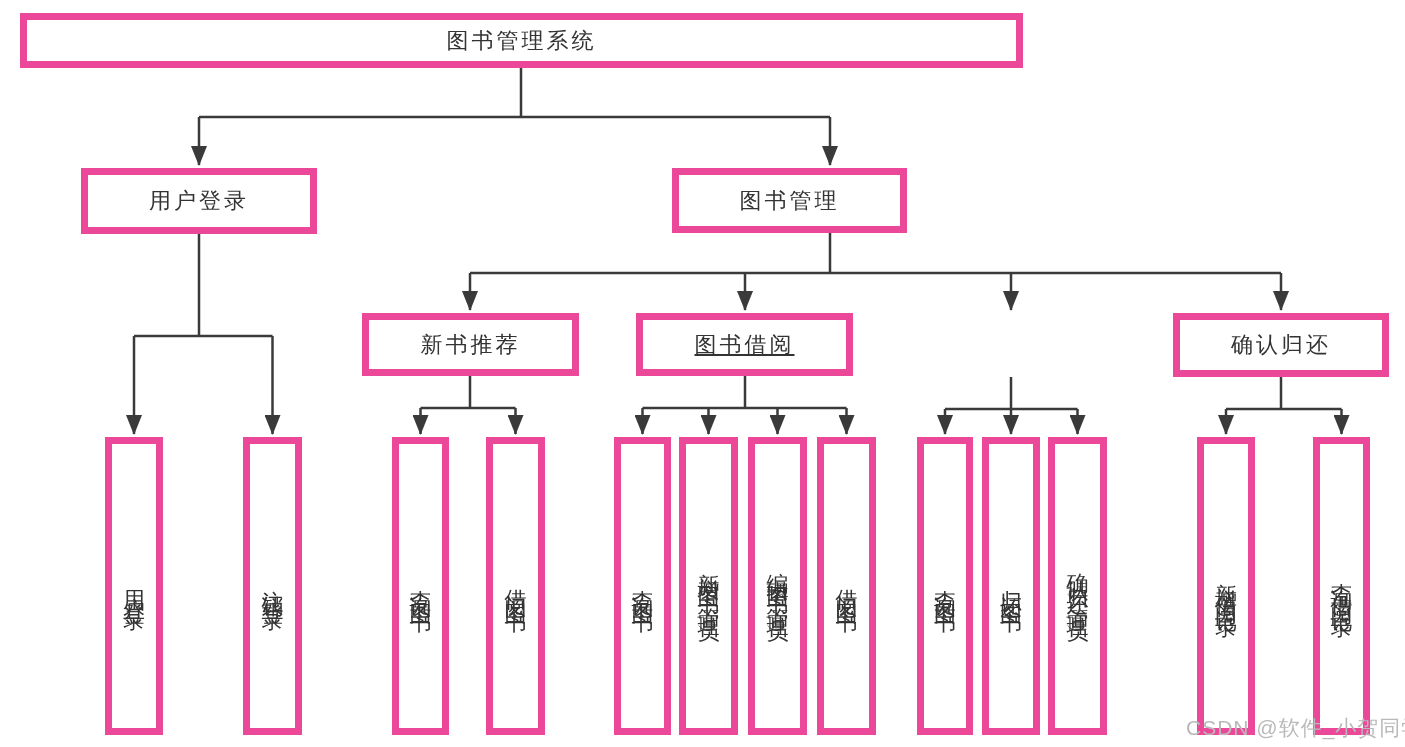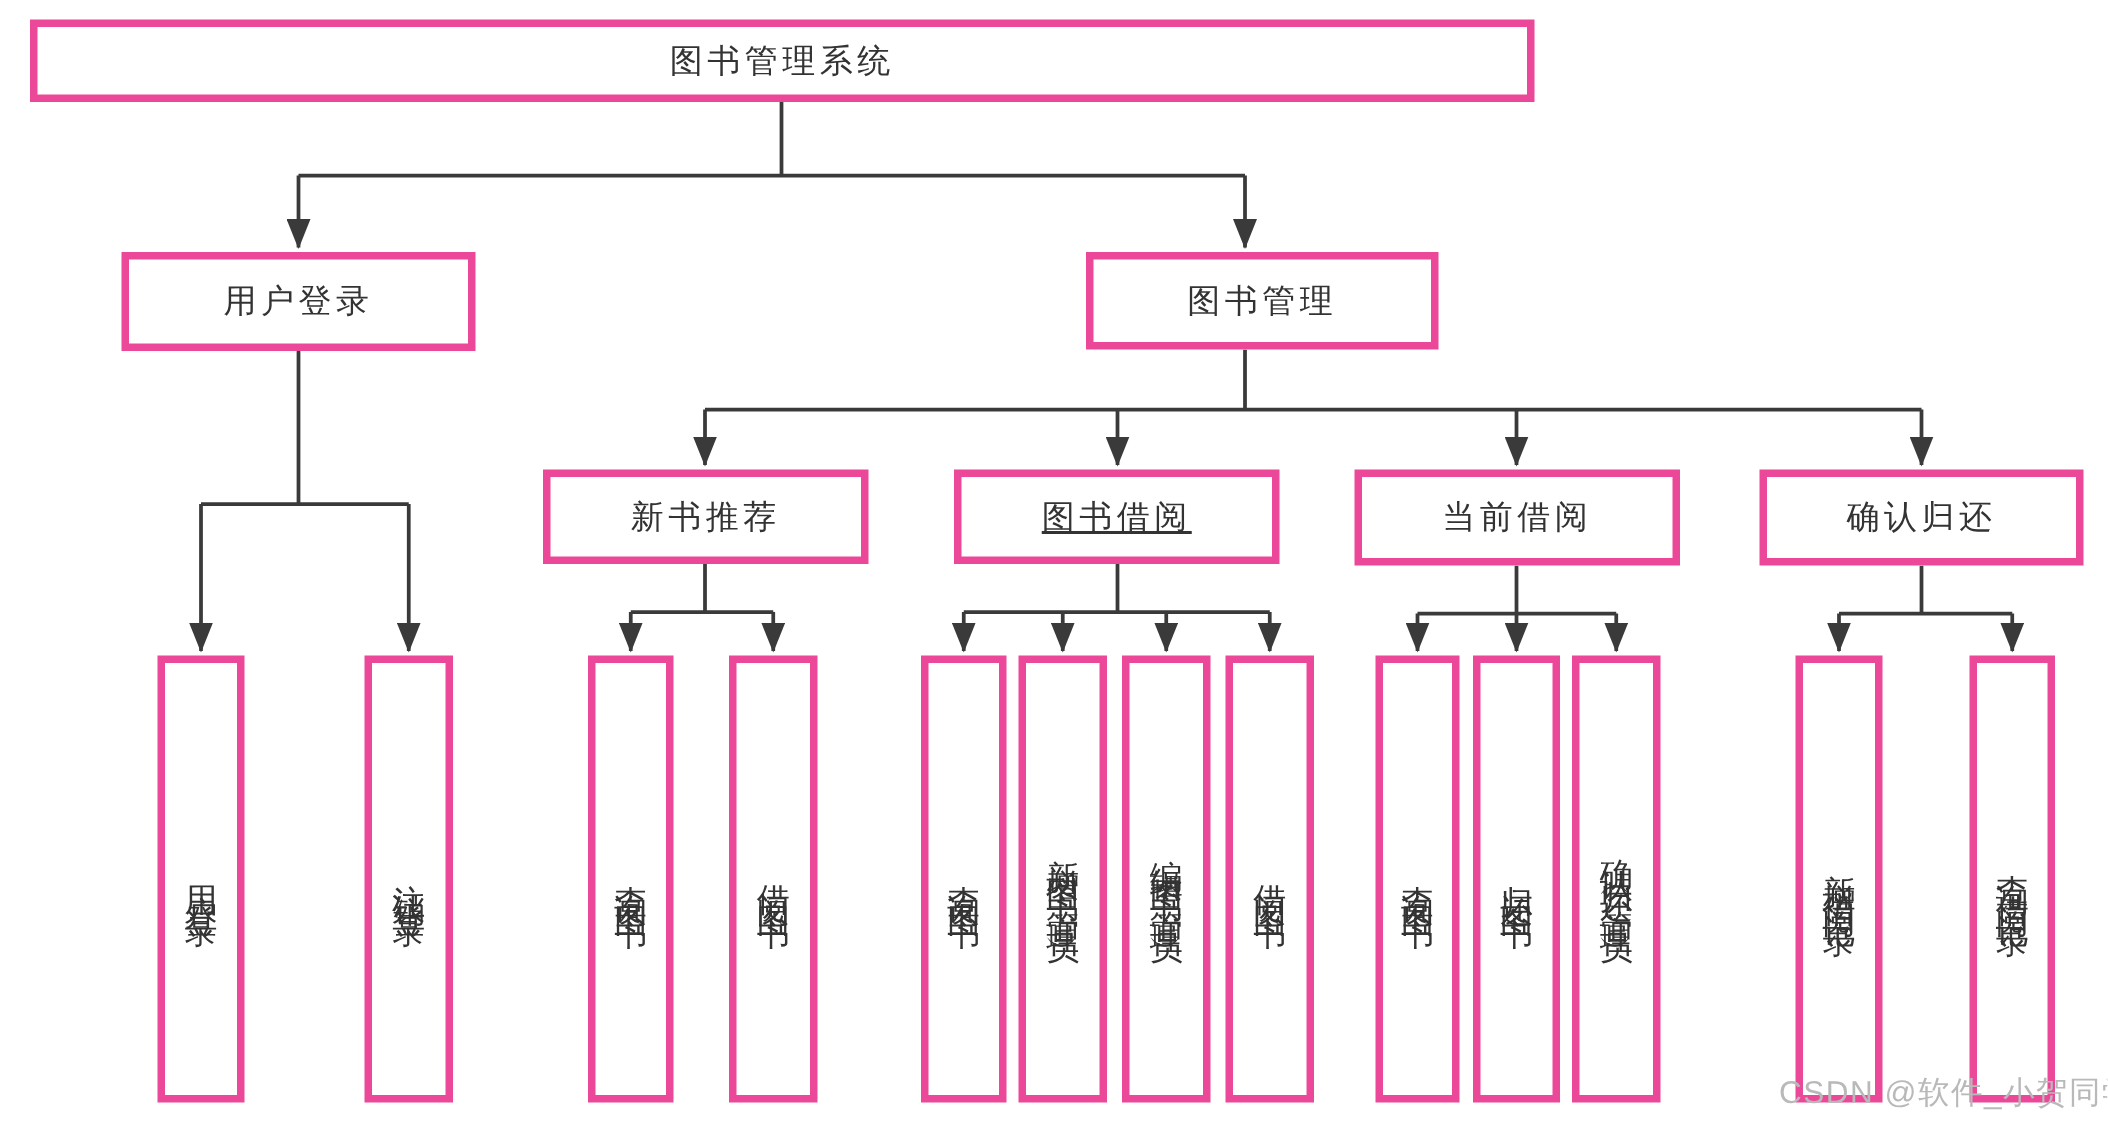--- a/index.html
+++ b/index.html
@@ -17,21 +17,21 @@
   }
   .connectors {
     position: absolute;
     left: 0; top: 0;
     width: 1405px; height: 747px;
     pointer-events: none;
   }
   .node {
     position: absolute;
     box-sizing: border-box;
-    border: 5px solid #ec4899;
+    border: 7px solid #ec4899;
     background: #ffffff;
     color: #333333;
     display: flex;
     align-items: center;
     justify-content: center;
     font-size: 22px;
     letter-spacing: 3px;
     white-space: nowrap;
   }
   .leaf .vtext {
@@ -97,25 +97,24 @@
 
       <path d="M1281 377 V409 M1226 409 H1341.5"></path>
       <path d="M1226 409 V434" marker-end="url(#arrow)"></path>
       <path d="M1341.5 409 V434" marker-end="url(#arrow)"></path>
     </g>
   </svg>
 
   <div class="node" style="left:20px; top:13px; width:1003px; height:55px;">图书管理系统</div>
 
   <div class="node" style="left:81px; top:168px; width:236px; height:66px;">用户登录</div>
-  <div class="node" style="left:724px; top:168px; width:235px; height:65px;">图书管理</div>
+  <div class="node" style="left:672px; top:168px; width:235px; height:65px;">图书管理</div>
 
   <div class="node" style="left:362px; top:313px; width:217px; height:63px;">新书推荐</div>
   <div class="node" style="left:636px; top:313px; width:217px; height:63px;text-decoration:underline;">图书借阅</div>
-  <div class="node" style="left:903px; top:313px; width:217px; height:64px;">当前借阅</div>
   <div class="node" style="left:1173px; top:313px; width:216px; height:64px;">确认归还</div>
 
   <div class="node leaf" style="left:105px; top:437px; width:58px; height:298px;">
     <span class="vtext">用户登录</span>
   </div>
   <div class="node leaf" style="left:243px; top:437px; width:59px; height:298px;">
     <span class="vtext">注销登录</span>
   </div>
 
   <div class="node leaf" style="left:392px; top:437px; width:57px; height:298px;">

